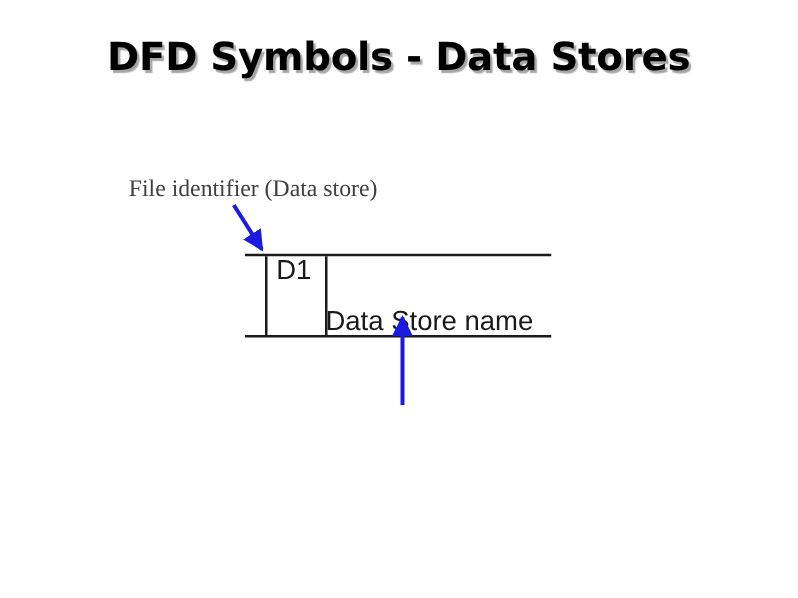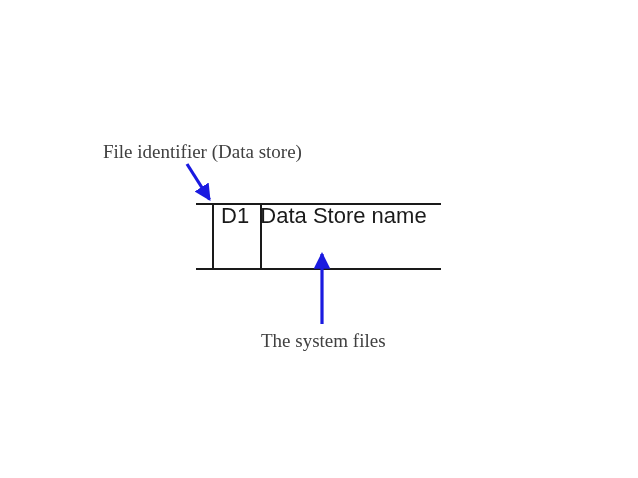--- a/index.html
+++ b/index.html
@@ -73,21 +73,21 @@
     color: #1a1a1a;
     line-height: 1;
   }
   .datastore-name-cell {
     position: absolute;
     left: 60px;
     top: 0;
     right: 0;
     height: 100%;
     display: flex;
-    align-items: flex-start;
+    align-items: flex-end;
     justify-content: center;
     padding-right: 10px;
     box-sizing: border-box;
   }
   .datastore-name-label {
     font-family: "Liberation Sans", sans-serif;
     font-size: 22px;
     color: #1a1a1a;
     line-height: 1;
   }
@@ -100,20 +100,21 @@
     width: 638px;
     height: 478px;
     pointer-events: none;
   }
 </style>
 </head>
 <body>
 
 <div id="slide">
 
+  <div class="slide-title">DFD Symbols - Data Stores</div>
 
   <div class="annotation annotation-top">File identifier (Data store)</div>
 
   <div class="datastore">
     <div class="datastore-id-cell">
       <span class="datastore-id-label">D1</span>
     </div>
     <div class="datastore-name-cell">
       <span class="datastore-name-label">Data Store name</span>
     </div>
@@ -124,15 +125,14 @@
       <marker id="arrowhead" markerWidth="6" markerHeight="6" refX="4.6" refY="3" orient="auto">
         <path d="M0,0.4 L5.2,3 L0,5.6 Z" fill="#1a1ae0"></path>
       </marker>
     </defs>
 
     <line x1="187" y1="164" x2="209.5" y2="199.5" stroke="#1a1ae0" stroke-width="3.2" marker-end="url(#arrowhead)"></line>
 
     <line x1="322" y1="324" x2="322" y2="254" stroke="#1a1ae0" stroke-width="3.2" marker-end="url(#arrowhead)"></line>
   </svg>
 
-  <div class="annotation annotation-bottom">The system files</div>
 
 </div>
 
 </body></html>

